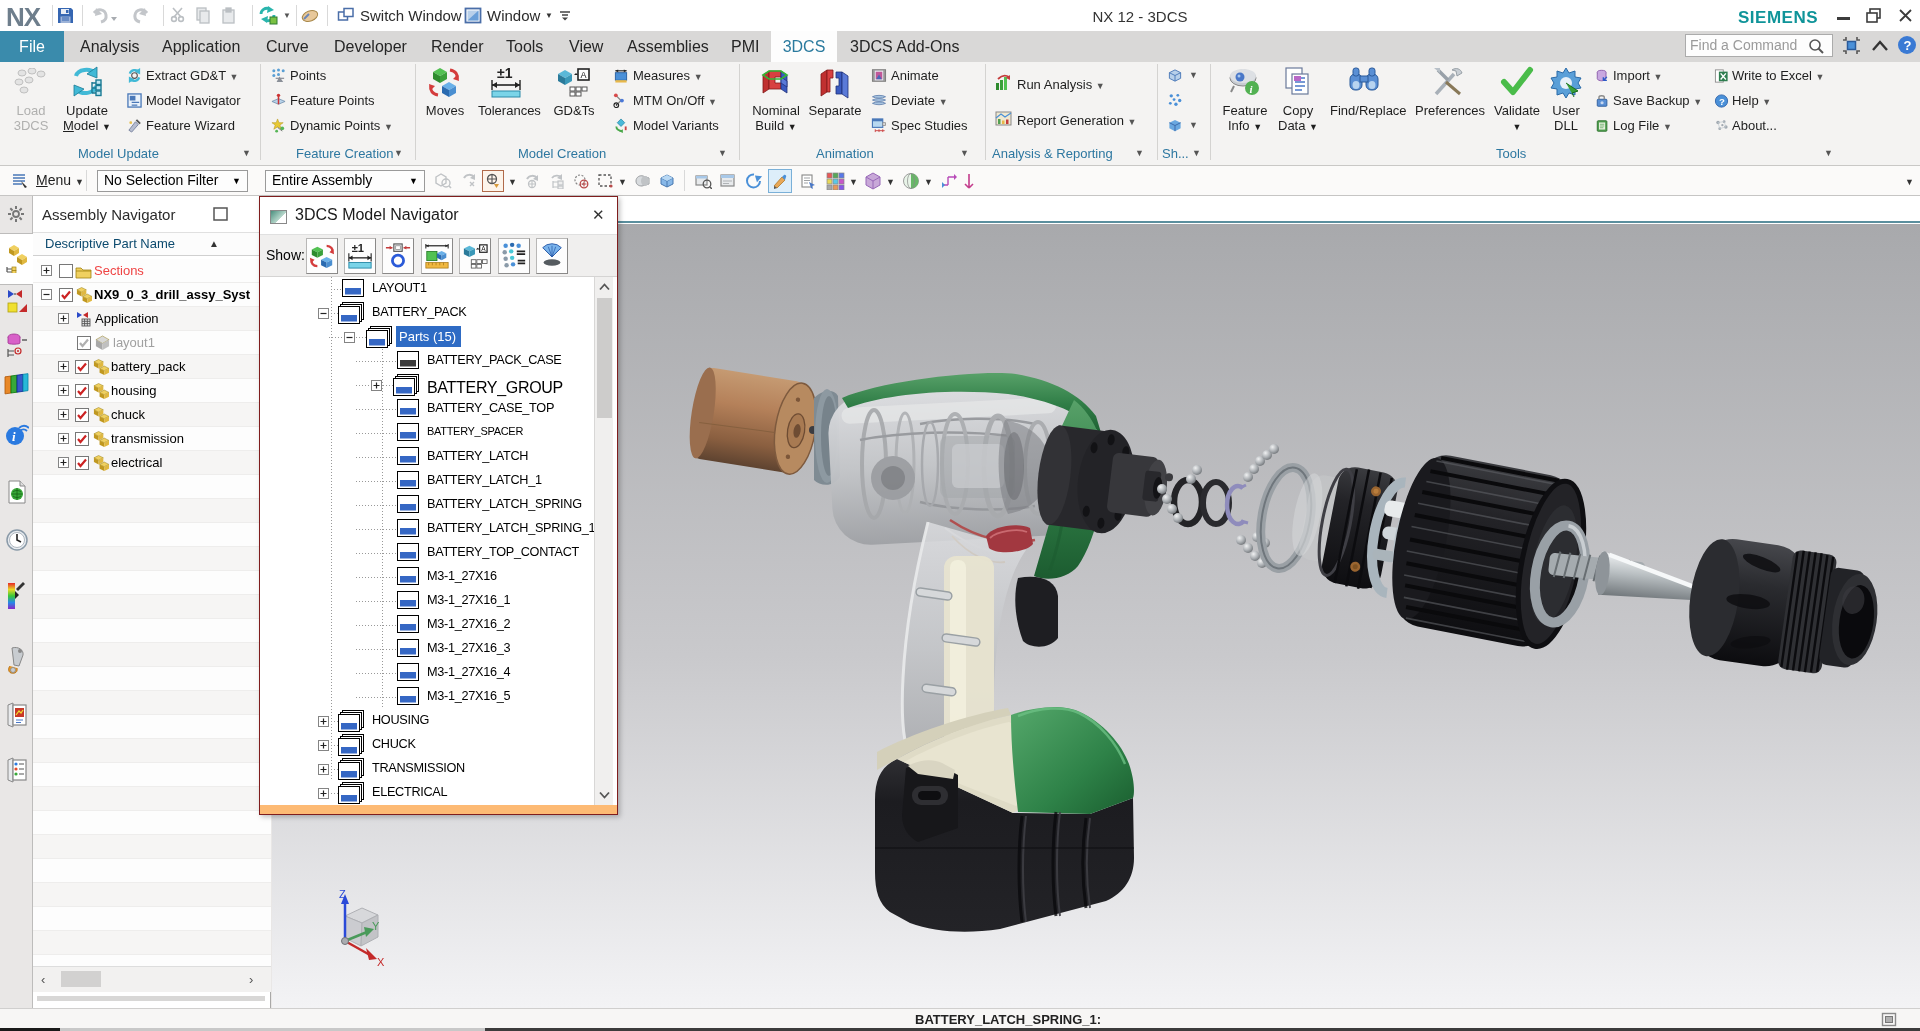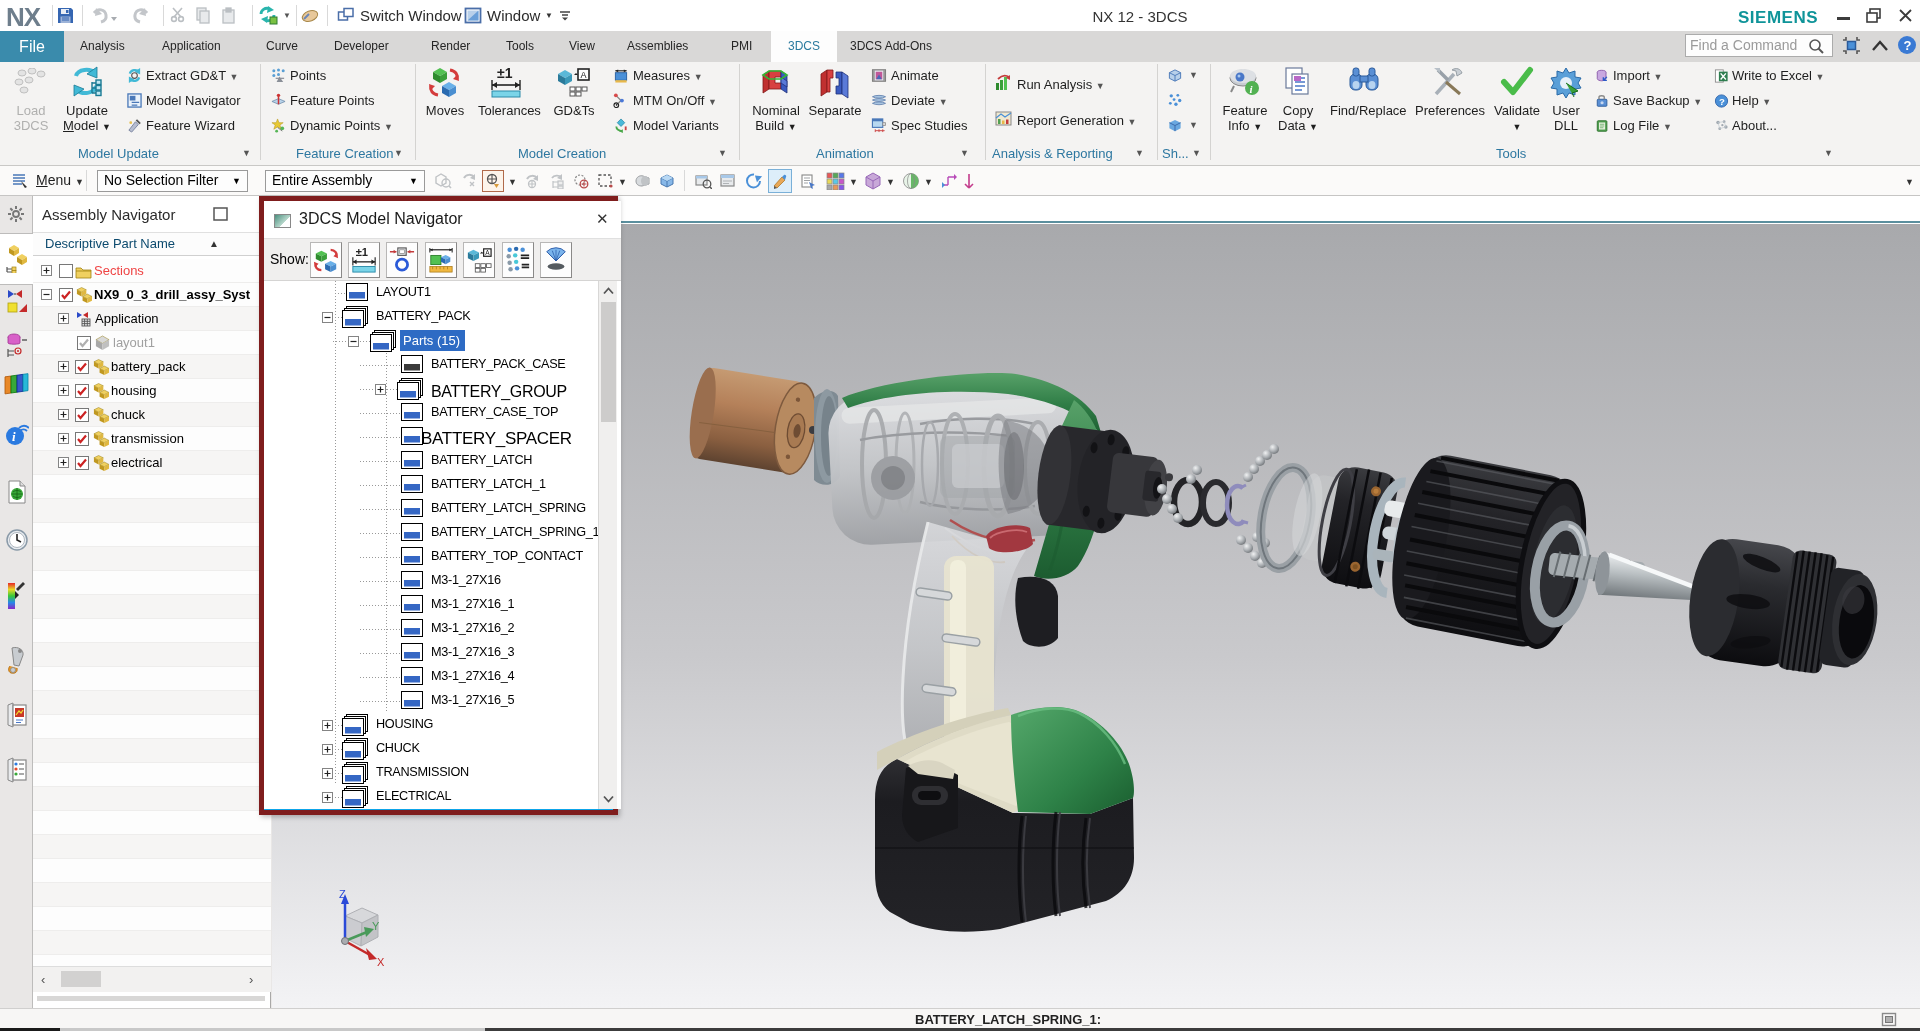--- a/index.html
+++ b/index.html
@@ -9,21 +9,21 @@
 
 #titlebar { left:0; top:0; width:1920px; height:31px; background:#fff; }
 #nxlogo { left:6px; top:2px; font-size:26px; font-weight:bold; color:#6e7e8c; letter-spacing:-1px; }
 .tsep { top:5px; width:1px; height:21px; background:#d9d9d9; }
 #title-center { left:1060px; top:8px; width:160px; text-align:center; font-size:15px; color:#333; }
 #siemens { left:1738px; top:8px; font-size:17px; font-weight:bold; color:#0f9499; letter-spacing:0.5px; }
 .wbtn { top:8px; font-size:15px; color:#444; }
 
 #tabrow { left:0; top:31px; width:1920px; height:31px; background:#d9d8d7; }
 #filetab { left:0; top:0; width:64px; height:31px; background:#3a8bac; color:#fff; text-align:center; line-height:31px; font-size:16px; }
-.tab { top:0; height:42px; line-height:31px; font-size:12px; color:#262626; }
+.tab { top:0; height:42px; line-height:31px; font-size:16px; color:#262626; }
 #tab3dcs { left:771px; width:66px; background:#fdfdfd; color:#2a7a9e; text-align:center; }
 
 #findbox { left:1685px; top:3px; width:148px; height:23px; background:#fdfdfd; border:1px solid #ababab; font-size:14px; color:#9a9a9a; padding:2px 4px; }
 
 #ribbon { left:0; top:62px; width:1920px; height:104px; background:#f4f3f2; border-bottom:1px solid #c9c8c6; }
 .rsep { top:2px; width:1px; height:96px; background:#d4d3d1; }
 .glabel { top:84px; font-size:13px; color:#2d77a0; }
 .gdrop { top:86px; font-size:9px; color:#555; }
 .rbig-label { font-size:13px; color:#1e1e1e; text-align:center; }
 .rsmall { font-size:13px; color:#1e1e1e; }
@@ -34,21 +34,21 @@
 
 #main { left:0; top:196px; width:1920px; height:812px; background:#e9e7e6; }
 #sidebar { left:0; top:0; width:33px; height:812px; background:#e9e7e6; border-right:1px solid #bdbcbb; }
 #asmnav { left:33px; top:0; width:238px; height:812px; background:#fff; border-right:1px solid #a9a8a7; }
 #viewport { left:272px; top:0; width:1648px; height:812px; background:#fff; }
 #vpcanvas { left:0px; top:28px; width:1648px; height:784px; background:linear-gradient(#a8a9ac, #c9c9cc 55%, #f3f3f5); }
 
 #statusbar { left:0; top:1008px; width:1920px; height:23px; background:#f7f6f5; border-top:1px solid #d0cfce; }
 #statustext { left:915px; top:3px; font-size:13px; font-weight:bold; color:#222; }
 
-#mnav { left:259px; top:196px; width:359px; height:619px; background:#0ea5e9; border:5px solid #7f1d1d; box-shadow:2px 2px 5px rgba(0,0,0,0.25); }
+#mnav { left:259px; top:196px; width:359px; height:619px; background:#fdba74; border:1px solid #7f1d1d; box-shadow:2px 2px 5px rgba(0,0,0,0.25); }
 #mnav-title { left:0; top:0; width:357px; height:38px; background:#fff; border-bottom:1px solid #e0e0e0; }
 #mnav-toolbar { left:0; top:38px; width:357px; height:42px; background:#f0efee; border-bottom:1px solid #d5d4d3; }
 #mnav-tree { left:0; top:80px; width:357px; height:528px; background:#fff; overflow:hidden; }
 .showbtn { top:3px; width:32px; height:36px; background:#fdfdfd; border:1px solid #b8b7b6; border-right-color:#8a8988; border-bottom-color:#8a8988; text-align:center; padding-top:3px; }
 </style>
 </head>
 <body>
 <div id="page">
 
 <div id="titlebar" class="abs">
@@ -1408,21 +1408,21 @@
             <rect x="3" y="9" width="16" height="6.5" fill="#3567c4"></rect>
           </svg>
           <div class="abs" style="left:167px;top:4px;font-size:12.7px;letter-spacing:-0.3px;color:#000;white-space:nowrap">BATTERY_CASE_TOP</div>
         </div>
 <div class="abs" style="left:0;top:144px;width:334px;height:24px">
           <div class="abs" style="left:96px;top:12px;width:41px;height:1px;background:repeating-linear-gradient(90deg,#999 0 1px,transparent 1px 3px)"></div>
           <svg class="abs" style="left:137px;top:2px" width="23" height="19" viewBox="0 0 23 19">
             <rect x="0.5" y="0.5" width="21" height="17" fill="#fff" stroke="#000" stroke-width="1"></rect>
             <rect x="3" y="9" width="16" height="6.5" fill="#3567c4"></rect>
           </svg>
-          <div class="abs" style="left:157px;top:4px;font-size:17px;letter-spacing:-0.3px;color:#000;white-space:nowrap">BATTERY_SPACER</div>
+          <div class="abs" style="left:167px;top:4px;font-size:11px;letter-spacing:-0.3px;color:#000;white-space:nowrap">BATTERY_SPACER</div>
         </div>
 <div class="abs" style="left:0;top:168px;width:334px;height:24px">
           <div class="abs" style="left:96px;top:12px;width:41px;height:1px;background:repeating-linear-gradient(90deg,#999 0 1px,transparent 1px 3px)"></div>
           <svg class="abs" style="left:137px;top:2px" width="23" height="19" viewBox="0 0 23 19">
             <rect x="0.5" y="0.5" width="21" height="17" fill="#fff" stroke="#000" stroke-width="1"></rect>
             <rect x="3" y="9" width="16" height="6.5" fill="#3567c4"></rect>
           </svg>
           <div class="abs" style="left:167px;top:4px;font-size:12.7px;letter-spacing:-0.3px;color:#000;white-space:nowrap">BATTERY_LATCH</div>
         </div>
 <div class="abs" style="left:0;top:192px;width:334px;height:24px">

